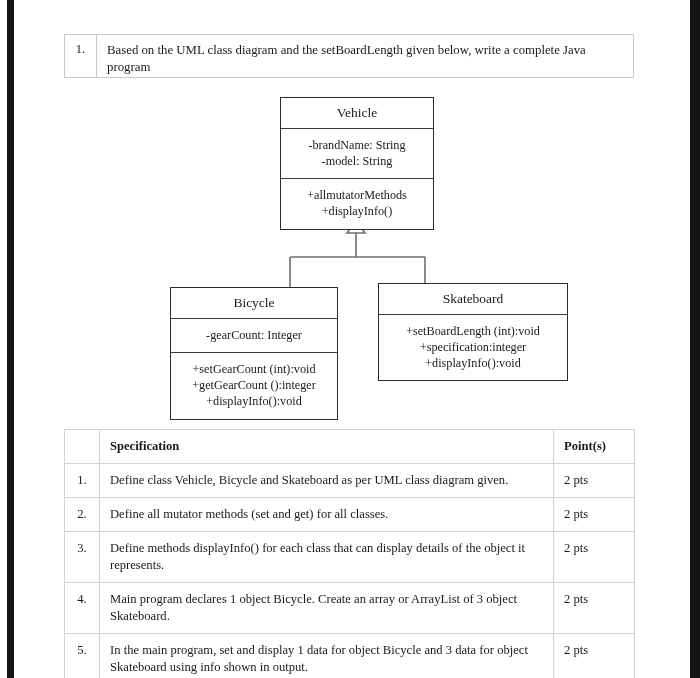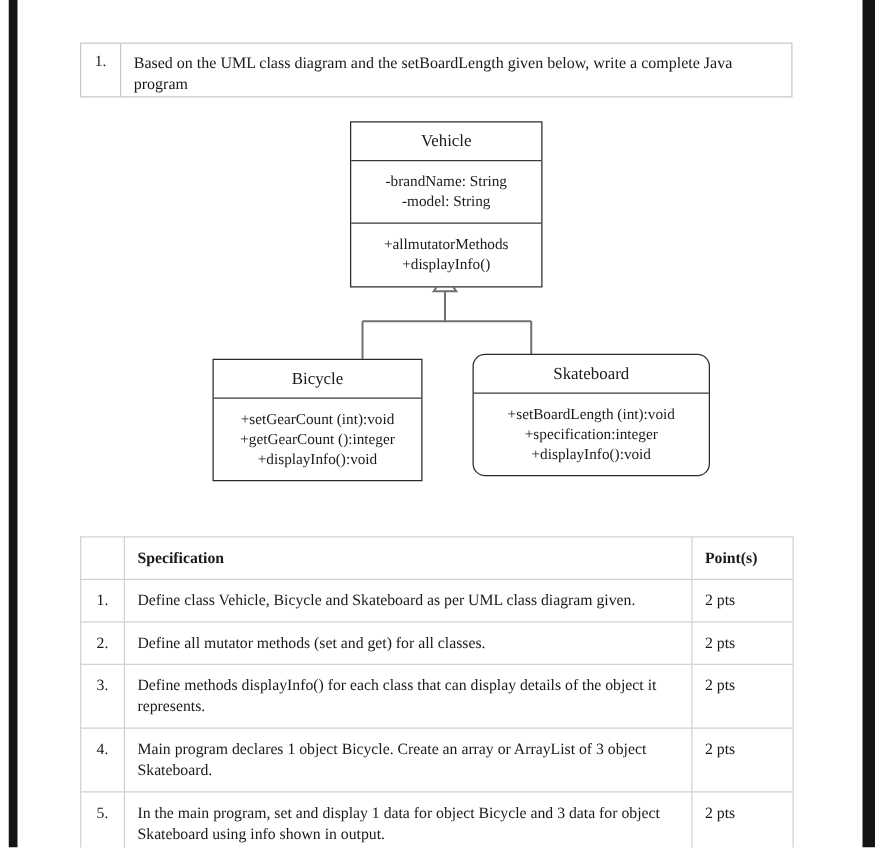--- a/index.html
+++ b/index.html
@@ -94,21 +94,21 @@
   }
   .uml-ops {
     font-size: 12.2px;
     padding: 8px 4px 9px 4px;
     line-height: 1.32;
   }
   .uml-line { display: block; }
 
   #vehicle-class  { left: 280px; top: 97px;  width: 154px; }
   #bicycle-class  { left: 170px; top: 287px; width: 168px; }
-  #skateboard-class { left: 378px; top: 283px; width: 190px; border-radius: 10px; }
+  #skateboard-class { left: 378px; top: 283px; width: 190px; }
 
   
   .spec-table {
     position: absolute;
     left: 64px; top: 429px;
     width: 571px;
     border-collapse: collapse;
     font-size: 12.6px;
   }
   .spec-table td, .spec-table th {
@@ -173,20 +173,23 @@
         <span class="uml-line">-model: String</span>
       </div>
       <div class="uml-ops">
         <span class="uml-line">+allmutatorMethods</span>
         <span class="uml-line">+displayInfo()</span>
       </div>
     </div>
 
     <div class="uml-class" id="bicycle-class">
       <div class="uml-name">Bicycle</div>
+      <div class="uml-attrs">
+        <span class="uml-line">-gearCount: Integer</span>
+      </div>
       <div class="uml-ops">
         <span class="uml-line">+setGearCount (int):void</span>
         <span class="uml-line">+getGearCount ():integer</span>
         <span class="uml-line">+displayInfo():void</span>
       </div>
     </div>
 
     <div class="uml-class" id="skateboard-class">
       <div class="uml-name">Skateboard</div>
       <div class="uml-ops">

